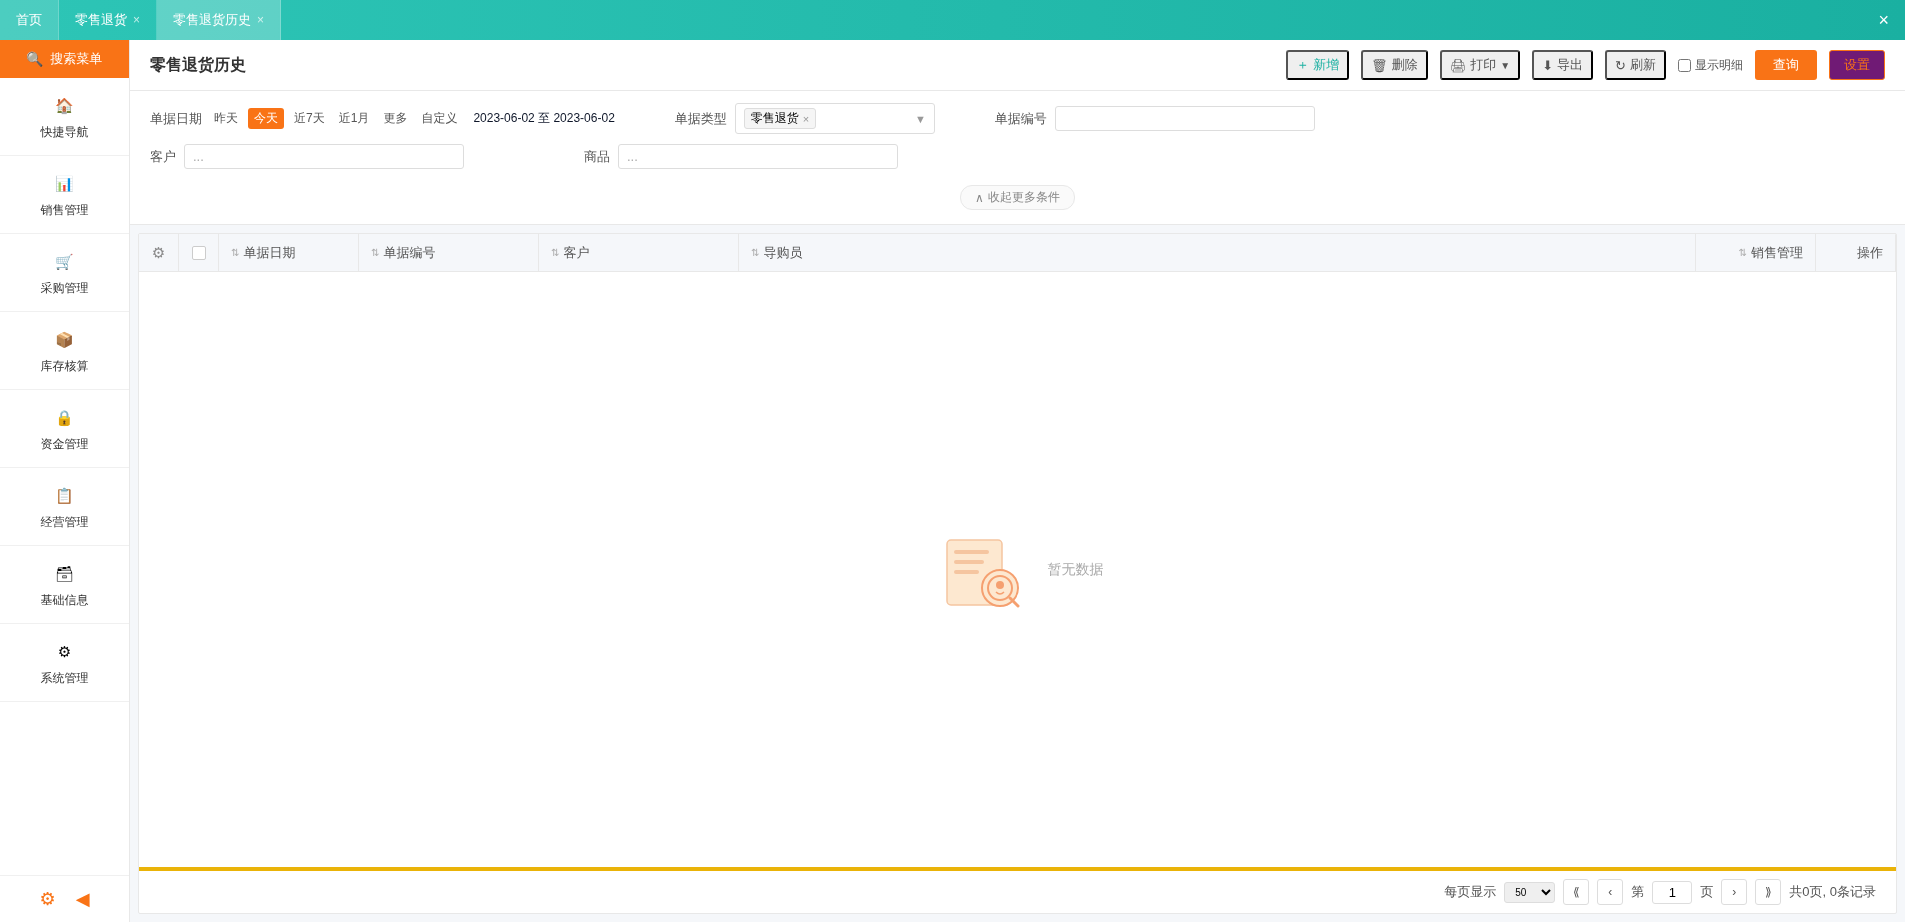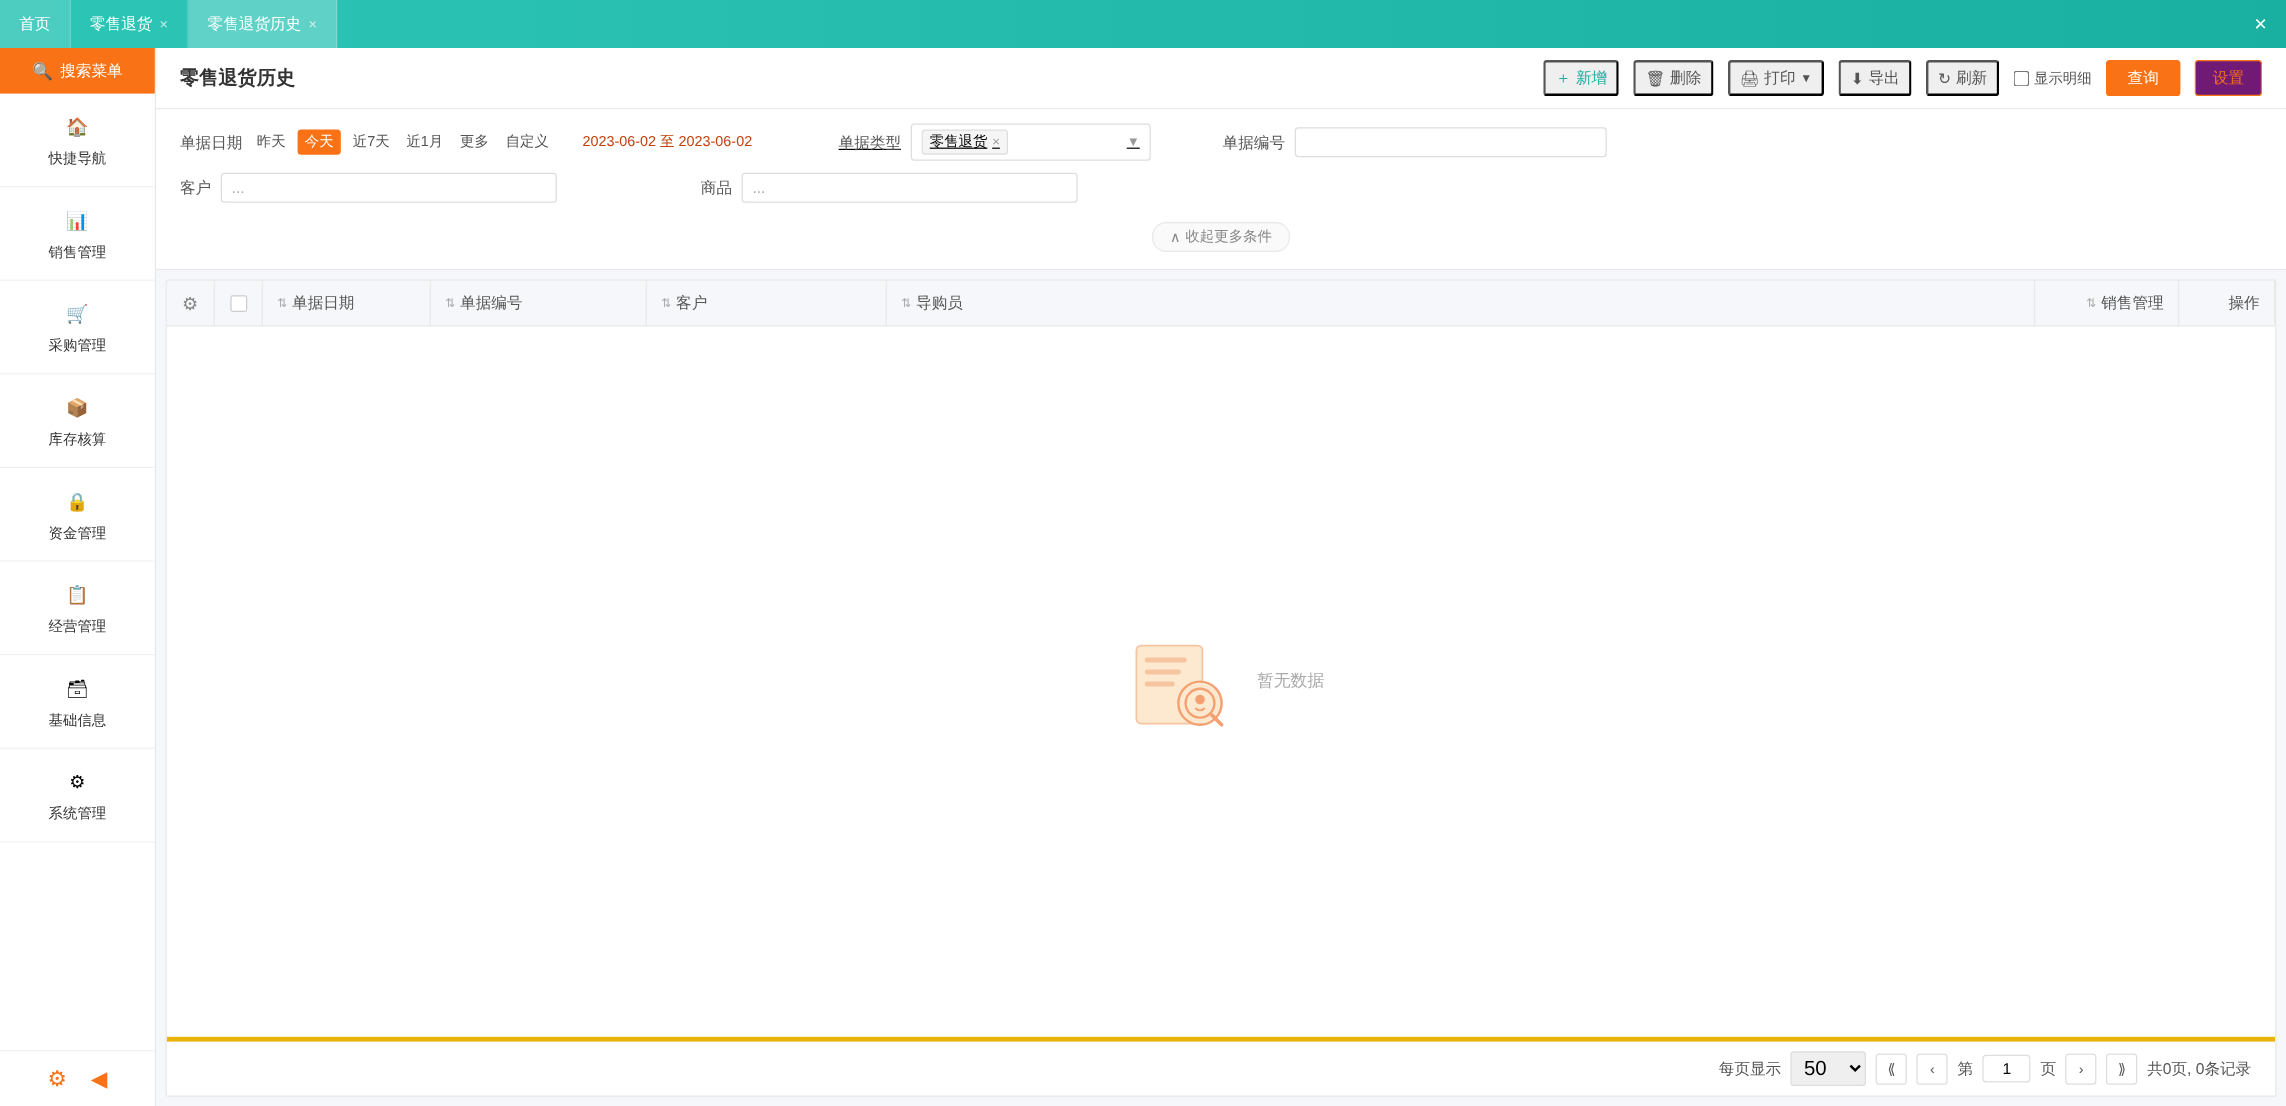--- a/index.html
+++ b/index.html
@@ -216,22 +216,22 @@
       padding: 2px 4px;
     }
     .date-btn.active {
       background: #f97316;
       color: #fff;
       border-radius: 3px;
       padding: 2px 6px;
     }
     .date-range {
       font-size: 12px;
-      color: #c2410c;
-      margin-left: 16px;
+      color: #0f172a;
+      margin-left: 4px;
     }
 
     .select-field {
       display: flex;
       align-items: center;
       border: 1px solid #ddd;
       border-radius: 3px;
       padding: 4px 8px;
       font-size: 13px;
       background: #fff;
@@ -352,21 +352,21 @@
       border-top: 4px solid #eab308;
       gap: 8px;
       flex-shrink: 0;
       font-size: 13px;
       color: #555;
     }
     .page-size-select {
       border: 1px solid #ddd;
       border-radius: 3px;
       padding: 3px 6px;
-      font-size: 17px;
+      font-size: 10px;
       cursor: pointer;
     }
     .page-nav-btn {
       border: 1px solid #ddd;
       border-radius: 3px;
       width: 26px;
       height: 26px;
       display: flex;
       align-items: center;
       justify-content: center;
@@ -506,21 +506,21 @@
             <span class="date-btn">昨天</span>
             <span class="date-btn active">今天</span>
             <span class="date-btn">近7天</span>
             <span class="date-btn">近1月</span>
             <span class="date-btn">更多</span>
             <span class="date-btn">自定义</span>
           </div>
           <span class="date-range">2023-06-02 至 2023-06-02</span>
         </div>
 
-        <div class="filter-item" style="margin-left: 52px; text-decoration: underline;">
+        <div class="filter-item" style="margin-left: 40px;">
           <span class="filter-label">单据类型</span>
           <div class="select-field" style="min-width:200px;">
             <span class="tag">
               <span>零售退货</span>
               <span class="tag-close">×</span>
             </span>
             <span class="select-arrow">▼</span>
           </div>
         </div>
 

